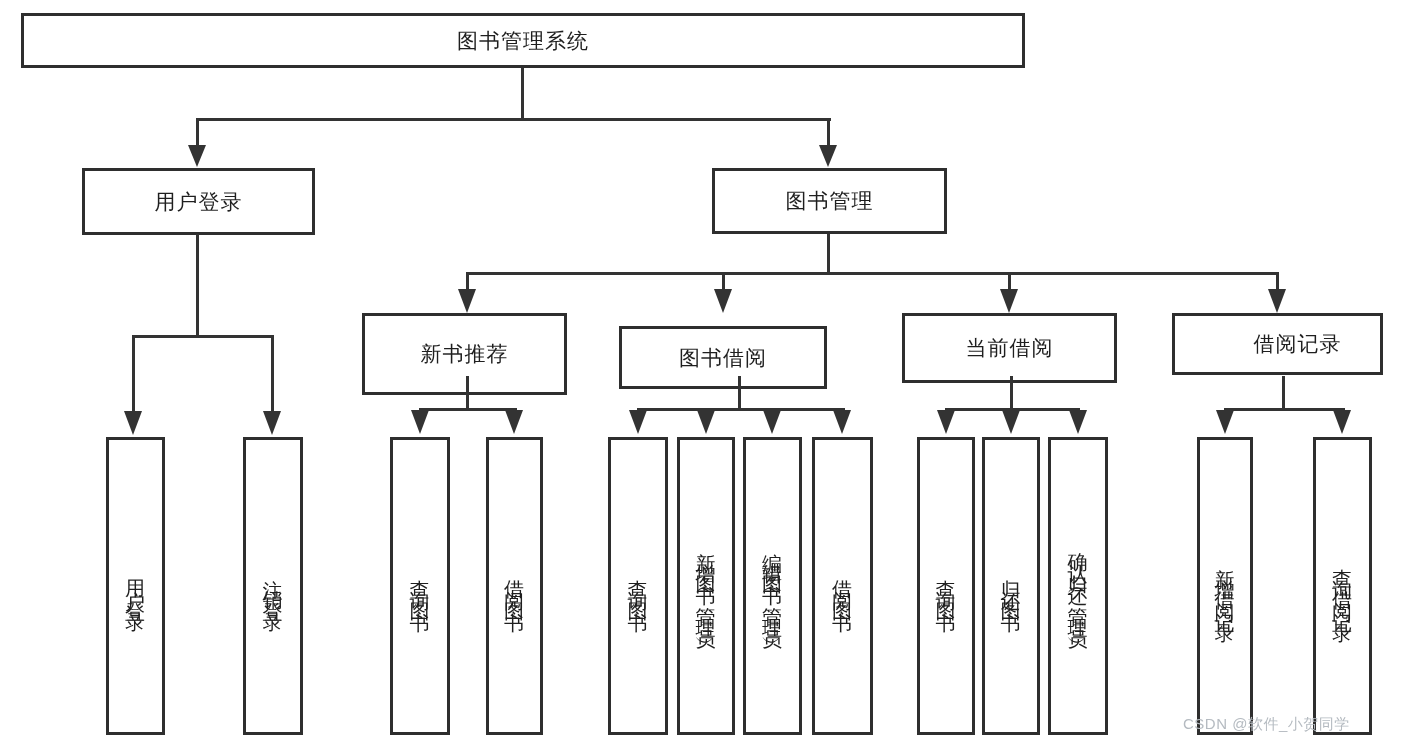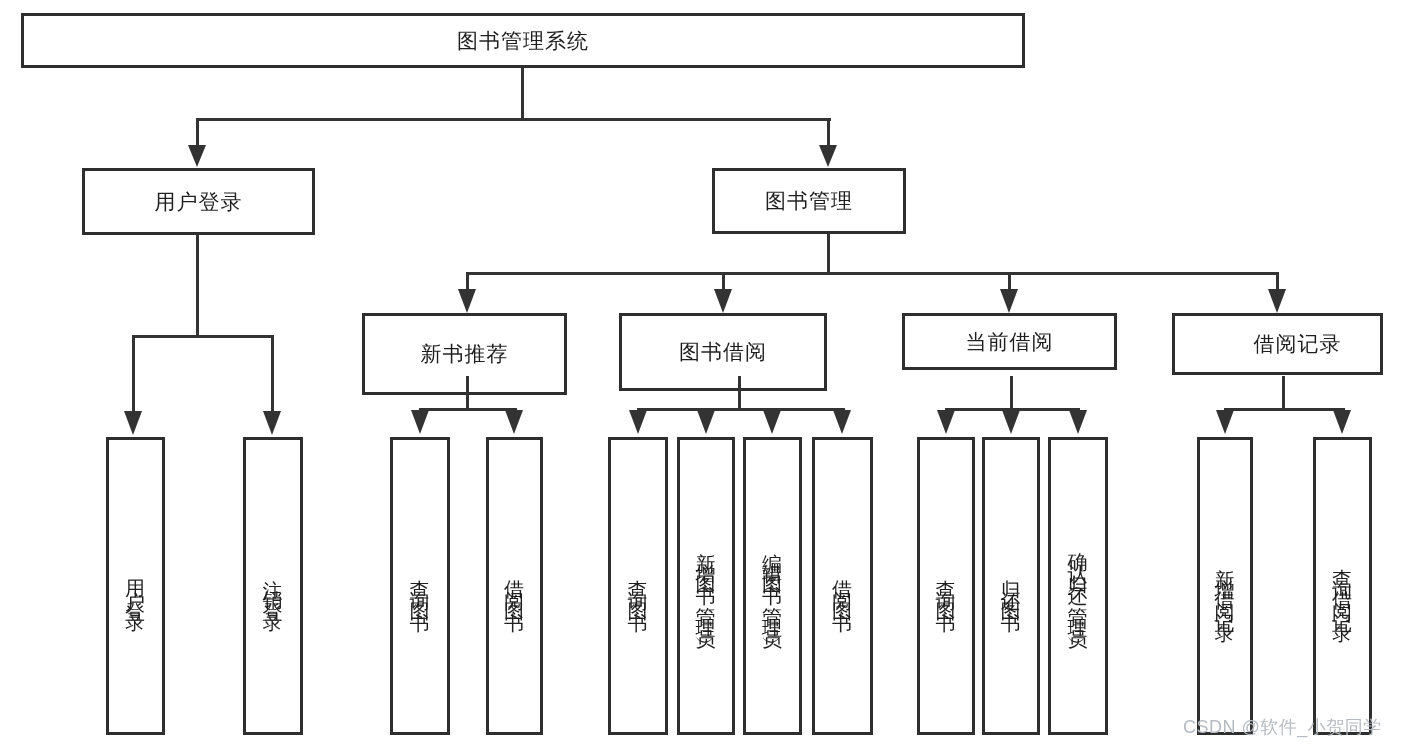--- a/index.html
+++ b/index.html
@@ -46,50 +46,50 @@
     width: 0;
     height: 0;
     border-left: 9px solid transparent;
     border-right: 9px solid transparent;
     border-top: 24px solid #333333;
   }
   .watermark {
     position: absolute;
     left: 1183px;
     top: 715px;
-    font-size: 18px;
+    font-size: 15px;
     color: #b5bbc1;
     letter-spacing: 0.5px;
     white-space: nowrap;
     z-index: 5;
   }
 </style>
 </head>
 <body>
 
 <div class="canvas">
 
   <div class="box" style="left:21px; top:13px; width:1004px; height:55px;">
     <span class="hlabel">图书管理系统</span>
   </div>
 
   <div class="box" style="left:82px; top:168px; width:233px; height:67px;">
     <span class="hlabel">用户登录</span>
   </div>
-  <div class="box" style="left:712px; top:168px; width:194px; height:66px;">
+  <div class="box" style="left:712px; top:168px; width:235px; height:66px;">
     <span class="hlabel">图书管理</span>
   </div>
 
   <div class="box" style="left:362px; top:313px; width:205px; height:82px;">
     <span class="hlabel">新书推荐</span>
   </div>
-  <div class="box" style="left:619px; top:313px; width:208px; height:78px;">
+  <div class="box" style="left:619px; top:326px; width:208px; height:63px;">
     <span class="hlabel">图书借阅</span>
   </div>
-  <div class="box" style="left:902px; top:313px; width:215px; height:57px;">
+  <div class="box" style="left:902px; top:313px; width:215px; height:70px;">
     <span class="hlabel">当前借阅</span>
   </div>
   <div class="box" style="left:1172px; top:313px; width:211px; height:62px;padding-left:40px;">
     <span class="hlabel">借阅记录</span>
   </div>
 
   <div class="box" style="left:106px; top:437px; width:59px; height:298px;">
     <span class="vlabel">用户登录</span>
   </div>
   <div class="box" style="left:243px; top:437px; width:60px; height:298px;">

